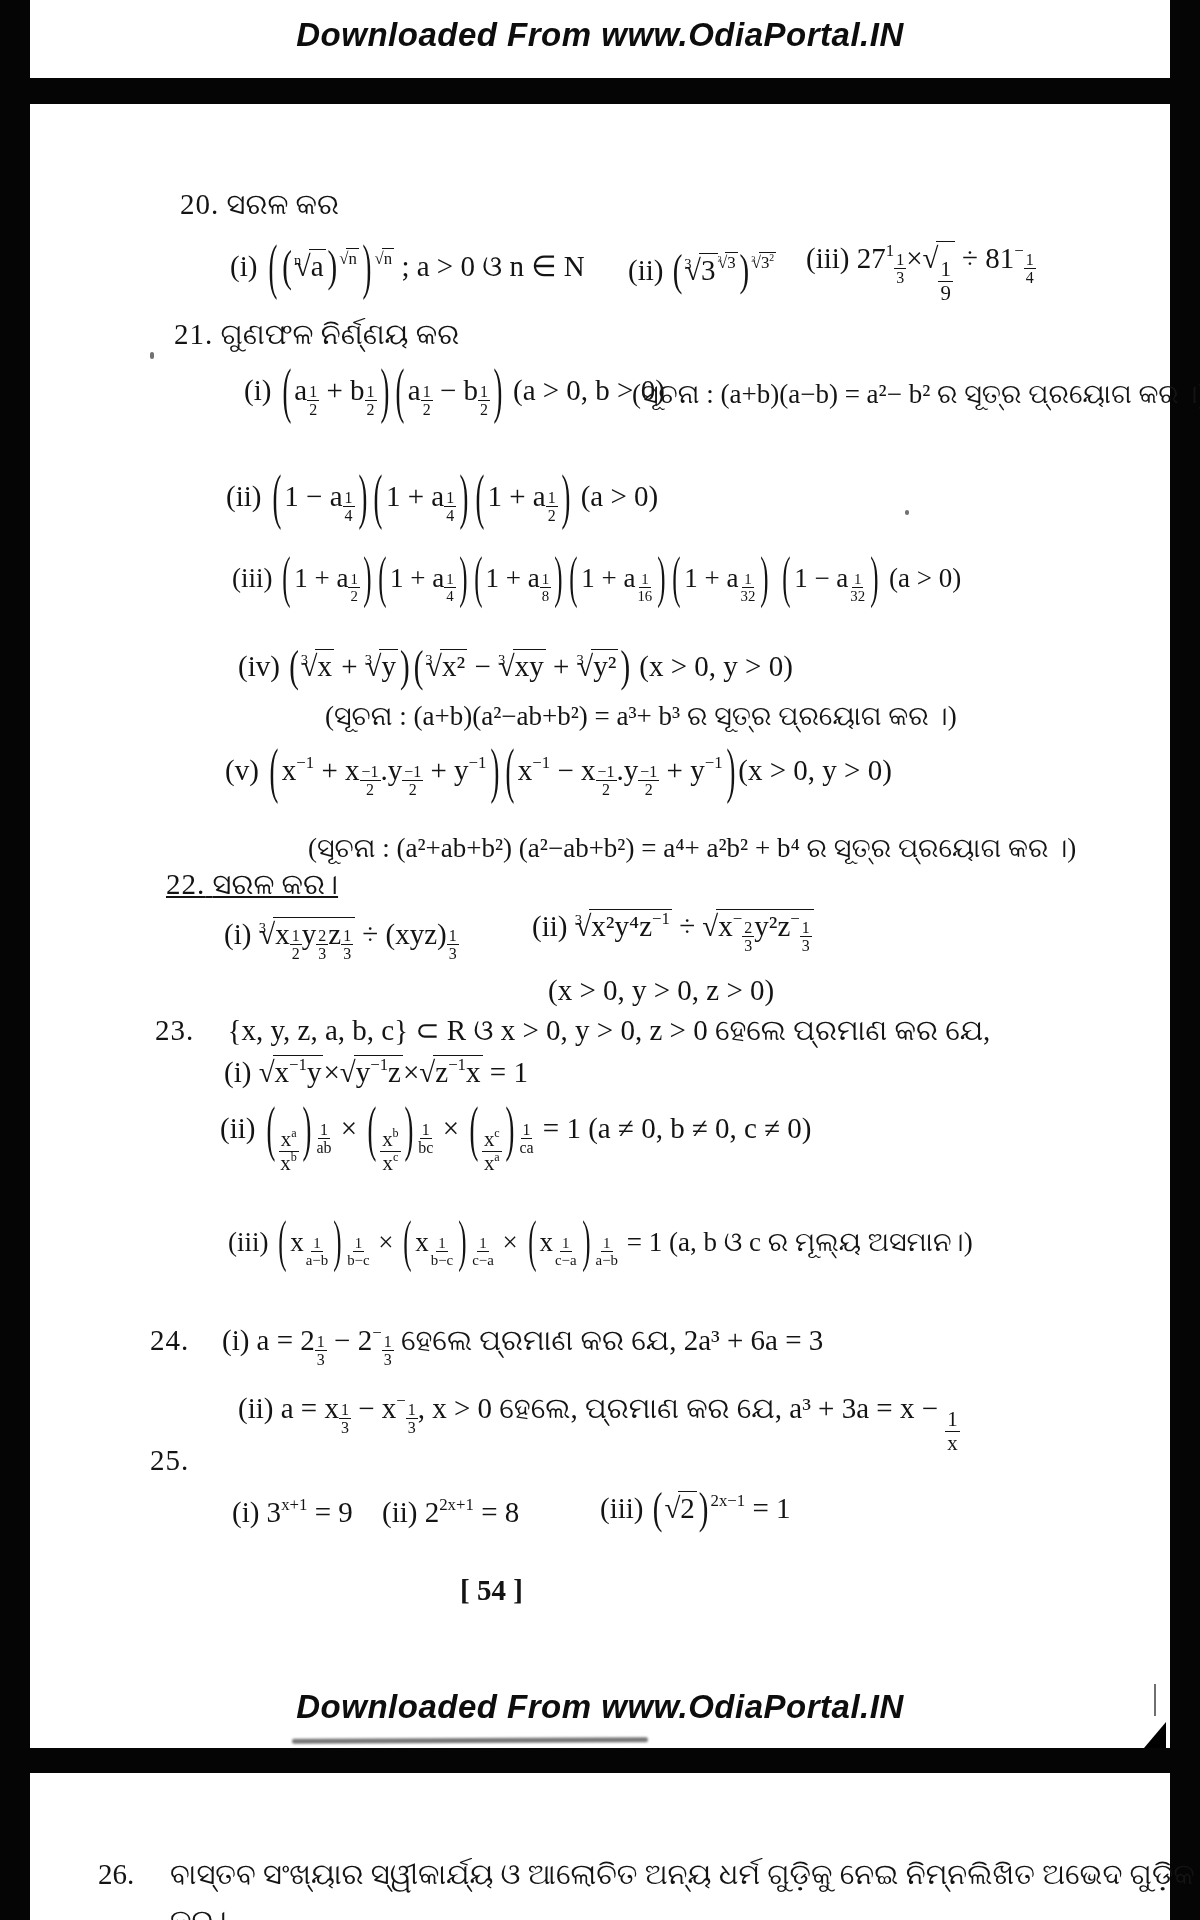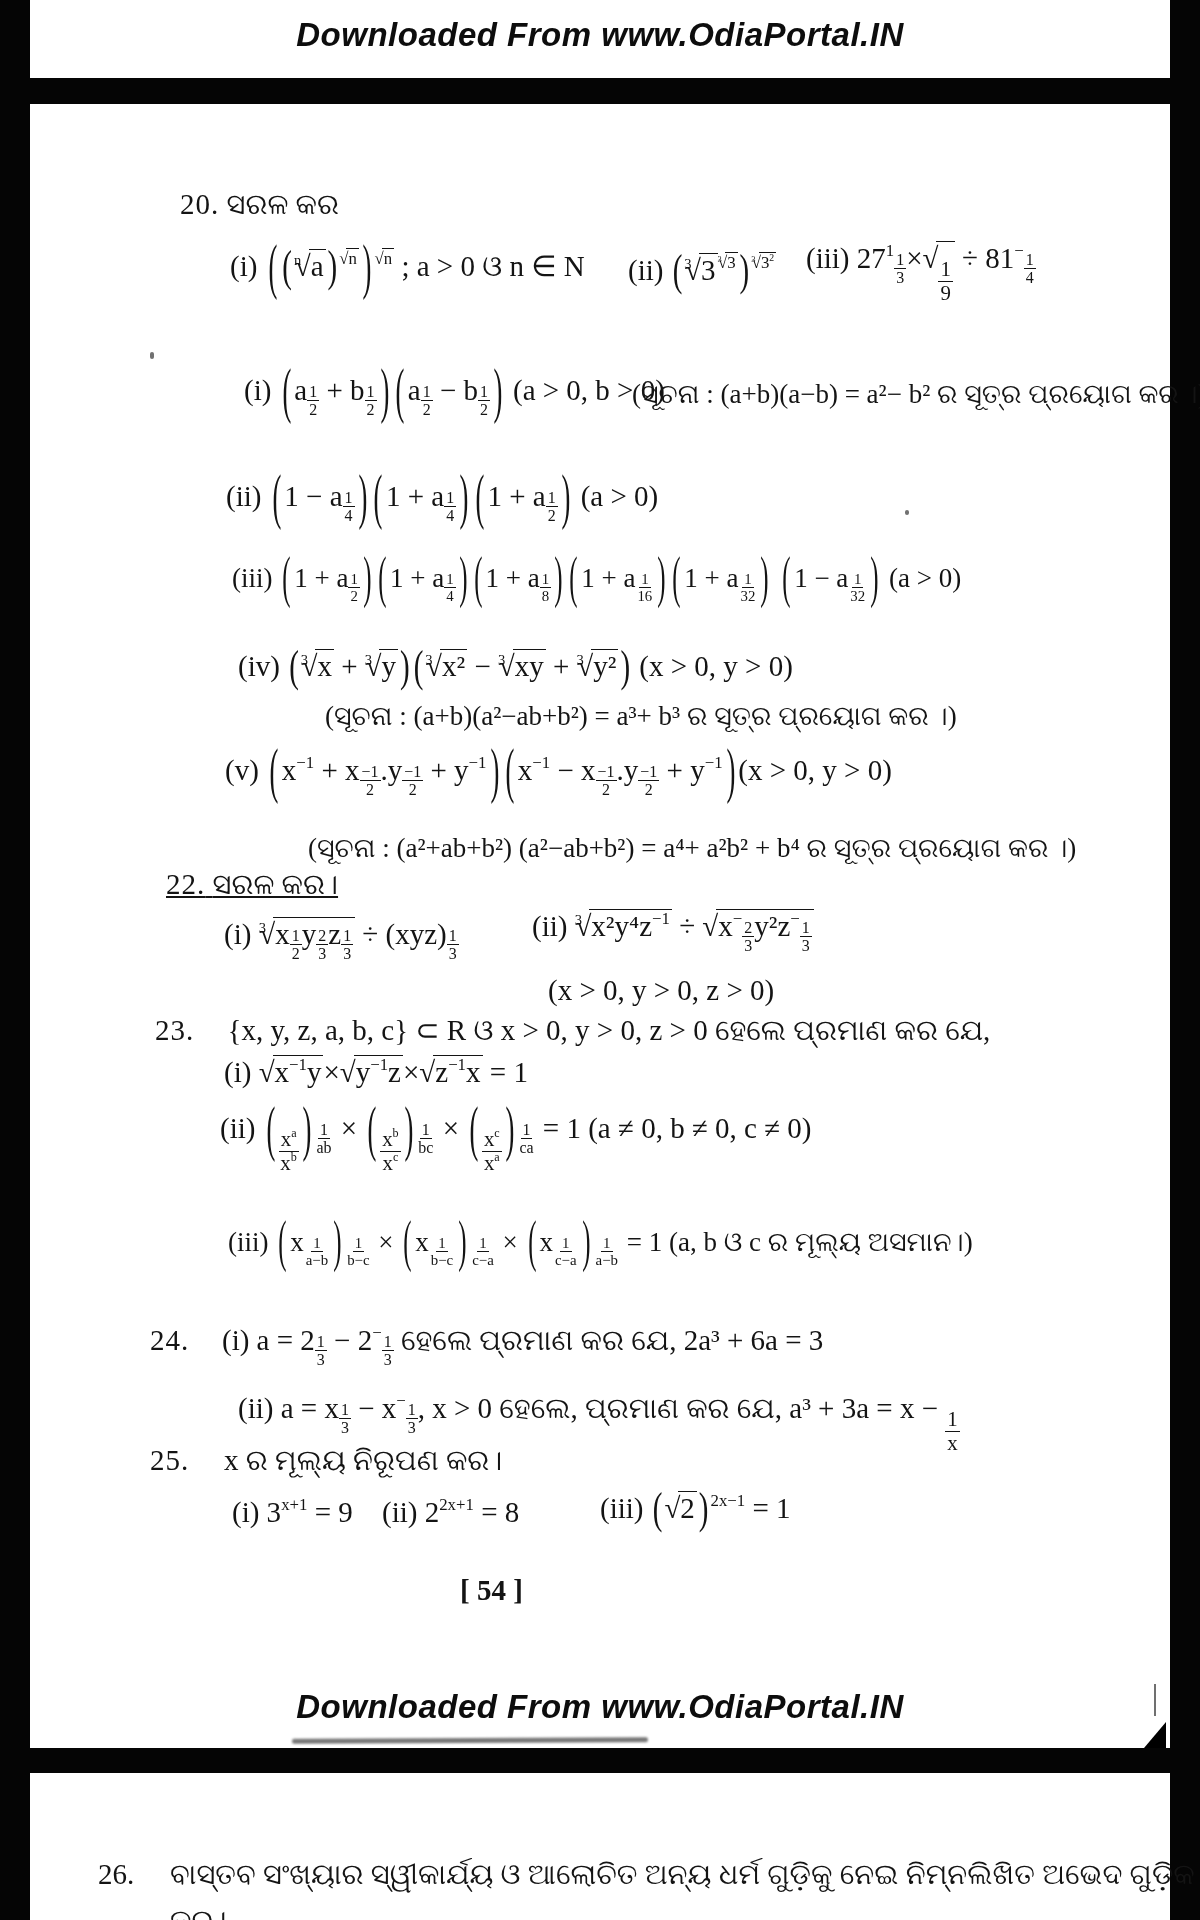--- a/index.html
+++ b/index.html
@@ -76,20 +76,24 @@
           <span class="fn">1</span>
           <span class="fd">3</span>
         </span></sup>×<span class="rt"><span class="rs">√</span><span class="rb"><span class="fr">
             <span class="fn">1</span>
             <span class="fd">9</span>
           </span></span></span> ÷ 81<sup>−<span class="fr">
           <span class="fn">1</span>
           <span class="fd">4</span>
         </span></sup></div>
 
+  <div class="line odia" style="left:174px; top:316px;">
+    <span class="qnum">21.</span>
+    <span>ଗୁଣଫଳ ନିର୍ଣ୍ଣୟ କର</span>
+  </div>
   <div class="line" style="left:244px; top:372px;">(i) <span class="bp2">(</span>a<sup><span class="fr">
           <span class="fn">1</span>
           <span class="fd">2</span>
         </span></sup> + b<sup><span class="fr">
           <span class="fn">1</span>
           <span class="fd">2</span>
         </span></sup><span class="bp2">)</span><span class="bp2">(</span>a<sup><span class="fr">
           <span class="fn">1</span>
           <span class="fd">2</span>
         </span></sup> − b<sup><span class="fr">
@@ -226,21 +230,20 @@
           <span class="fd">3</span>
         </span></sup> − x<sup>−<span class="fr">
           <span class="fn">1</span>
           <span class="fd">3</span>
         </span></sup>, x &gt; 0 ହେଲେ, ପ୍ରମାଣ କର ଯେ, a³ + 3a = x − <span class="fr">
         <span class="fn">1</span>
         <span class="fd">x</span>
       </span></div>
 
   <div class="line qnum" style="left:150px; top:1442px;">25.</div>
-  <div class="line odia" style="left:224px; top:1442px;">x ର ମୂଲ୍ୟ ନିରୂପଣ କର।</div>
   <div class="line" style="left:232px; top:1494px;">(i) 3<sup>x+1</sup> = 9</div>
   <div class="line" style="left:382px; top:1494px;">(ii) 2<sup>2x+1</sup> = 8</div>
   <div class="line" style="left:600px; top:1490px;">(iii) <span class="bp1">(</span><span class="rt"><span class="rs">√</span><span class="rb">2</span></span><span class="bp1">)</span><sup>2x−1</sup> = 1</div>
 
   <div class="line pageno" style="left:460px; top:1572px;">[ 54 ]</div>
 
   <div class="banner banner-bottom">Downloaded From www.OdiaPortal.IN</div>
 
   <div class="smudge"></div>
   <div class="curl-line"></div>

